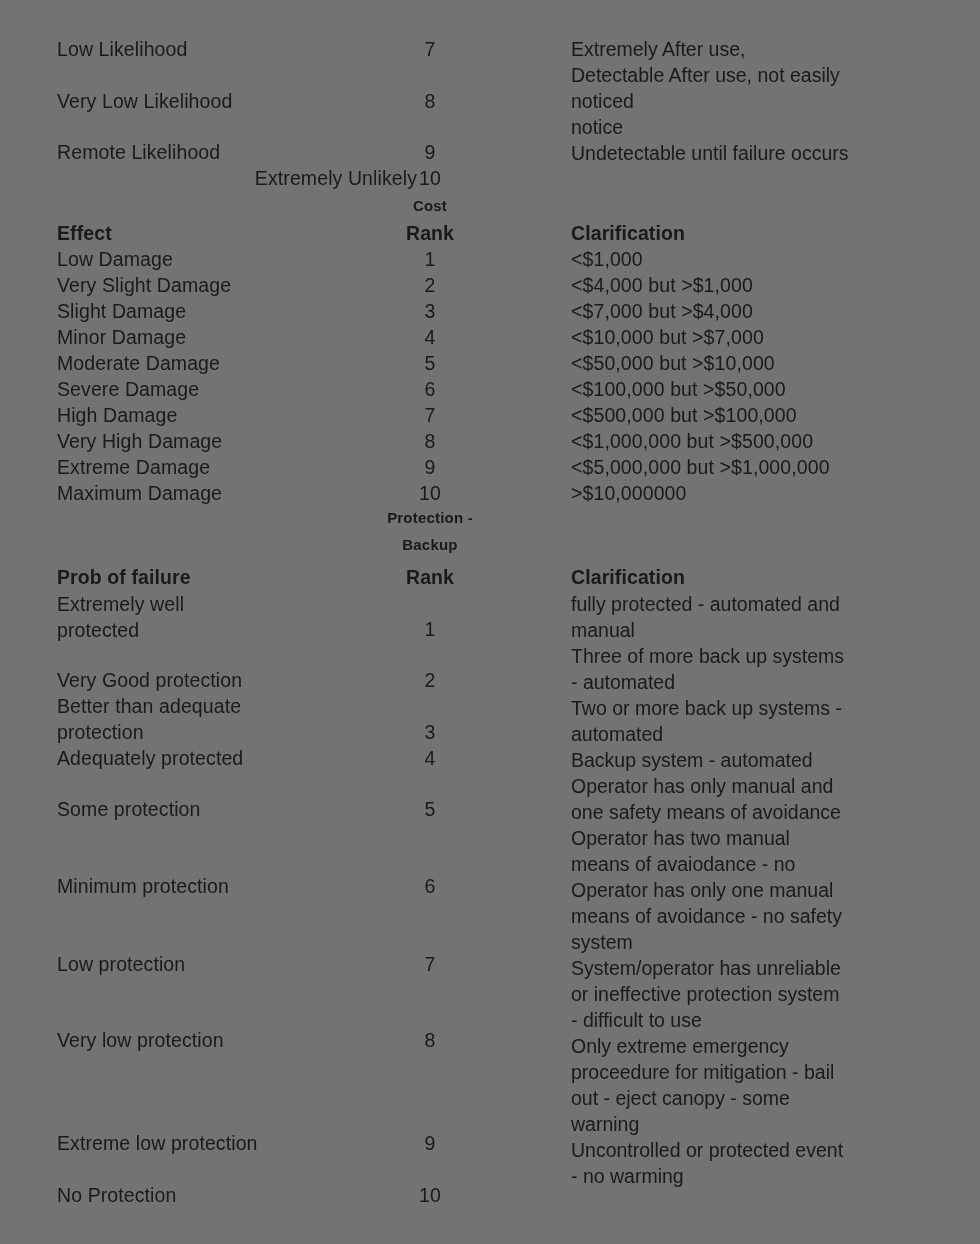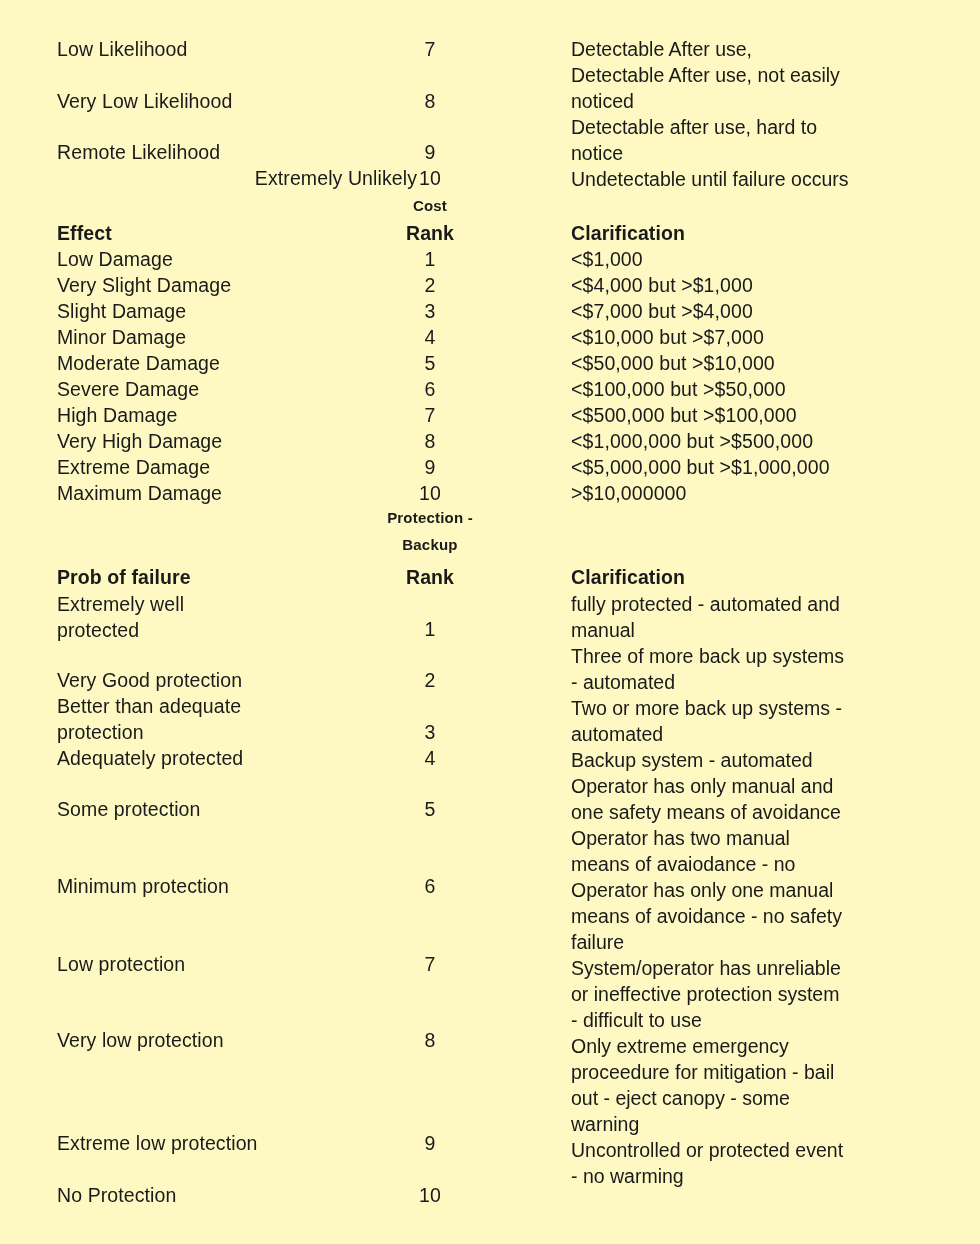--- a/index.html
+++ b/index.html
@@ -9,21 +9,21 @@
     background: #ffffff;
   }
   body {
     font-family: "Liberation Sans", "DejaVu Sans", sans-serif;
     color: #1a1a1a;
   }
   #page {
     position: relative;
     width: 980px;
     height: 1244px;
-    background: #fef9c3;
+    background: #737373;
     overflow: hidden;
     text-decoration: underline;
   }
 
   
   .cell {
     position: absolute;
     font-size: 19.5px;
     line-height: 26px;
     white-space: pre-wrap;
@@ -78,24 +78,23 @@
         <div class="cell label" style="top: 139px;">Remote Likelihood</div>
         <div class="cell label" style="top: 165px; text-align: right;">Extremely Unlikely</div>
       </div>
     <div id="detection-ranks">
         <div class="cell rank" style="top: 36px;">7</div>
         <div class="cell rank" style="top: 88px;">8</div>
         <div class="cell rank" style="top: 139px;">9</div>
         <div class="cell rank" style="top: 165px;">10</div>
       </div>
     <div class="clar-flow" id="detection-clar" style="top: 36px;">
-        <div>Detectable After use,</div>
+        <div>Extremely After use,</div>
         <div>Detectable After use, not easily</div>
         <div>noticed</div>
-        <div>Detectable after use, hard to</div>
         <div>notice</div>
         <div>Undetectable until failure occurs</div>
       </div>
   </div>
 
   <div>
     <div class="sect-title" id="cost-title" style="top: 192px;">Cost</div>
 
     <div class="cell label bold" id="cost-hdr-effect" style="top: 220px;">Effect</div>
     <div class="cell rank bold" id="cost-hdr-rank" style="top: 220px;">Rank</div>
@@ -176,21 +175,21 @@
         <div>- automated</div>
         <div>Two or more back up systems -</div>
         <div>automated</div>
         <div>Backup system - automated</div>
         <div>Operator has only manual and</div>
         <div>one safety means of avoidance</div>
         <div>Operator has two manual</div>
         <div>means of avaiodance - no</div>
         <div>Operator has only one manual</div>
         <div>means of avoidance - no safety</div>
-        <div>failure</div>
+        <div>system</div>
         <div>System/operator has unreliable</div>
         <div>or ineffective protection system</div>
         <div>- difficult to use</div>
         <div>Only extreme emergency</div>
         <div>proceedure for mitigation - bail</div>
         <div>out - eject canopy - some</div>
         <div>warning</div>
         <div>Uncontrolled or protected event</div>
         <div>- no warming</div>
       </div>

